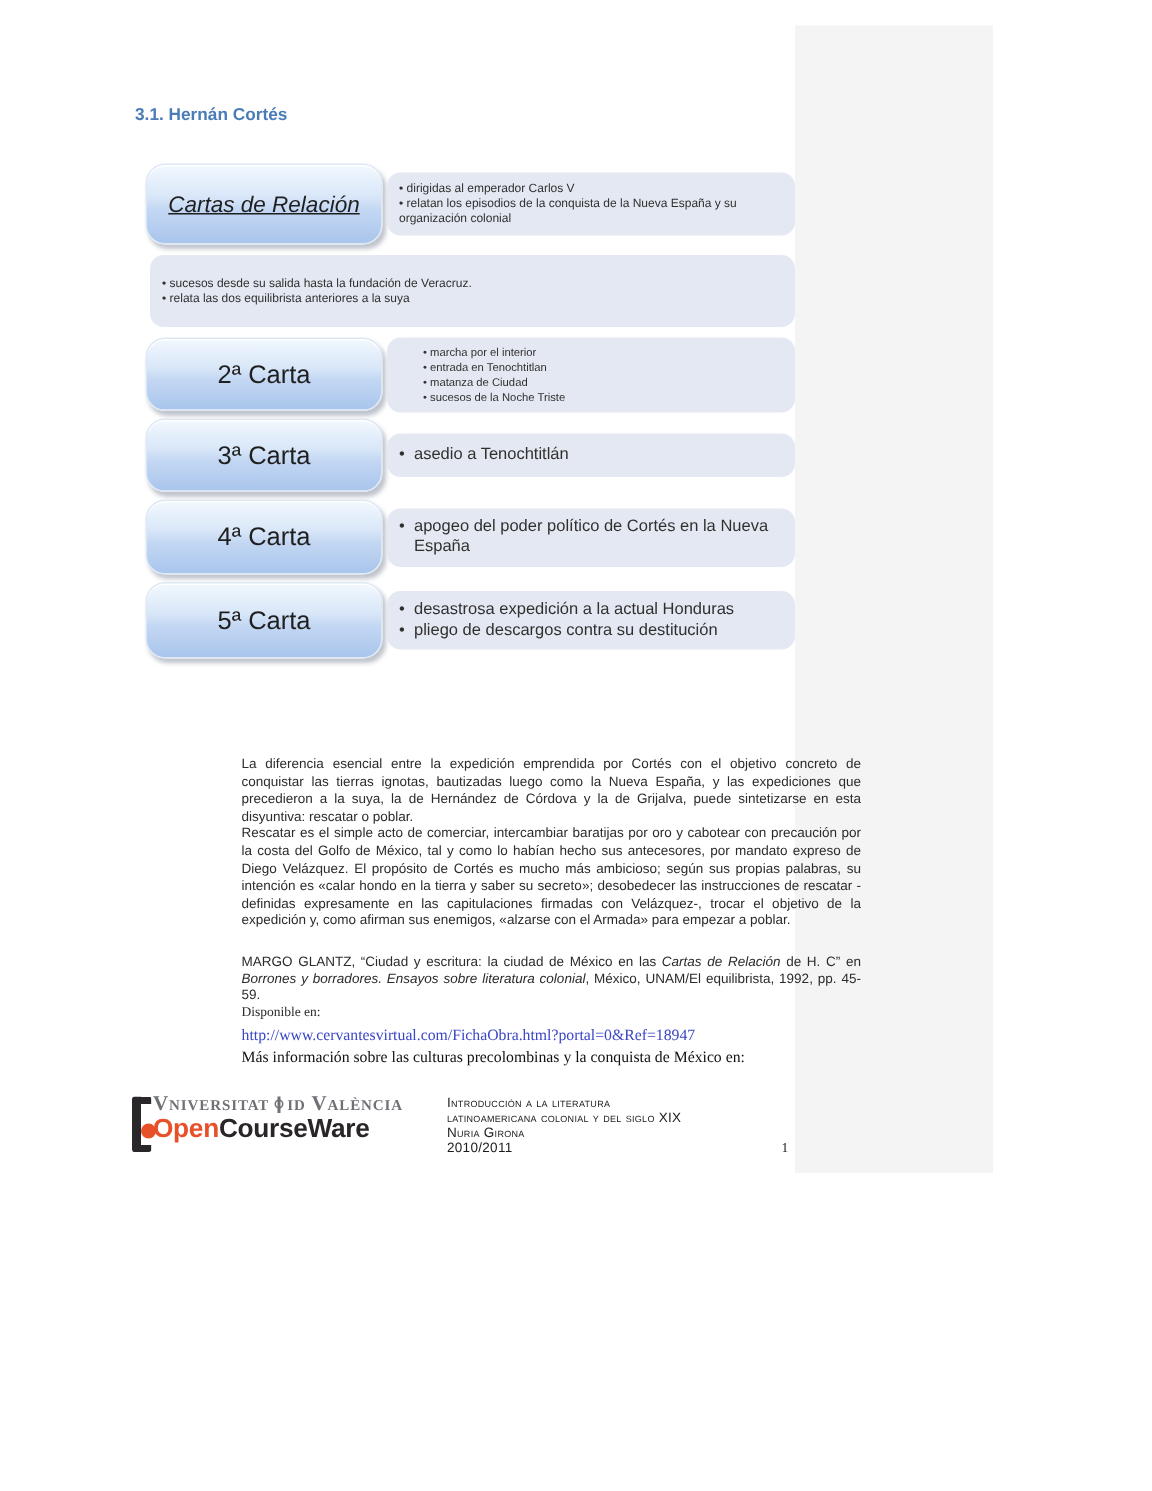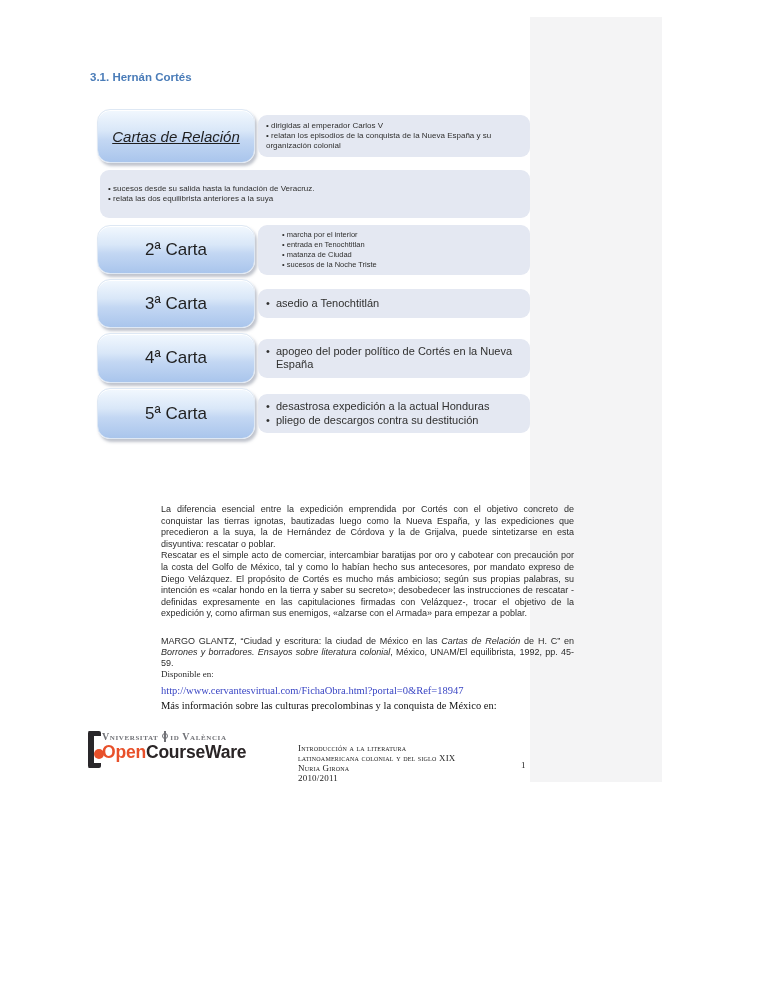--- a/index.html
+++ b/index.html
@@ -70,31 +70,31 @@
   .logo{position:absolute;left:0;top:2px;display:flex;align-items:flex-start;}
   .bracket{
     position:relative;width:13px;height:37px;
     border-left:6px solid #29272a;border-top:5px solid #29272a;border-bottom:5px solid #29272a;
     border-radius:2px;box-sizing:border-box;margin-right:1px;flex:0 0 13px;
   }
   .ocw-dot{position:absolute;left:0px;top:13px;width:10px;height:10px;border-radius:50%;background:#e8502a;}
   .logo-text{display:flex;flex-direction:column;}
   .uv-line{
     font-family:"Liberation Serif",serif;font-variant:small-caps;font-weight:bold;
-    font-size:10px;line-height:11px;letter-spacing:0.6px;color:#707176;
+    font-size:14px;line-height:11px;letter-spacing:0.6px;color:#707176;
     display:flex;align-items:center;
   }
   .uv-seal{display:inline-block;position:relative;width:8px;height:11px;margin:0 2px;}
   .uv-seal::before{content:"";position:absolute;left:1.5px;top:2px;width:4px;height:4px;border:1.2px solid #707176;border-radius:50%;}
   .uv-seal::after{content:"";position:absolute;left:4px;top:0;width:1.2px;height:11px;background:#707176;}
   .ocw-line{font-family:"Liberation Sans",sans-serif;font-size:17.5px;font-weight:bold;color:#2a2526;line-height:20px;letter-spacing:-0.2px;}
   .ocw-open{color:#e8502a;}
   .course{
-    position:absolute;left:210px;top:14px;
-    font-family:Liberation Serif, serif;font-variant:small-caps;
+    position:absolute;left:210px;top:1px;
+    font-family:Liberation Sans, sans-serif;font-variant:small-caps;
     font-size:9px;line-height:10px;color:#1c1c1c;letter-spacing:0.2px;
   }
   .pagenum{position:absolute;left:433px;top:31px;font-family:"Liberation Serif",serif;font-size:9px;color:#1c1c1c;}
 </style>
 </head>
 <body>
 
 <div class="page">
 
   <div class="slide-backdrop"></div>

